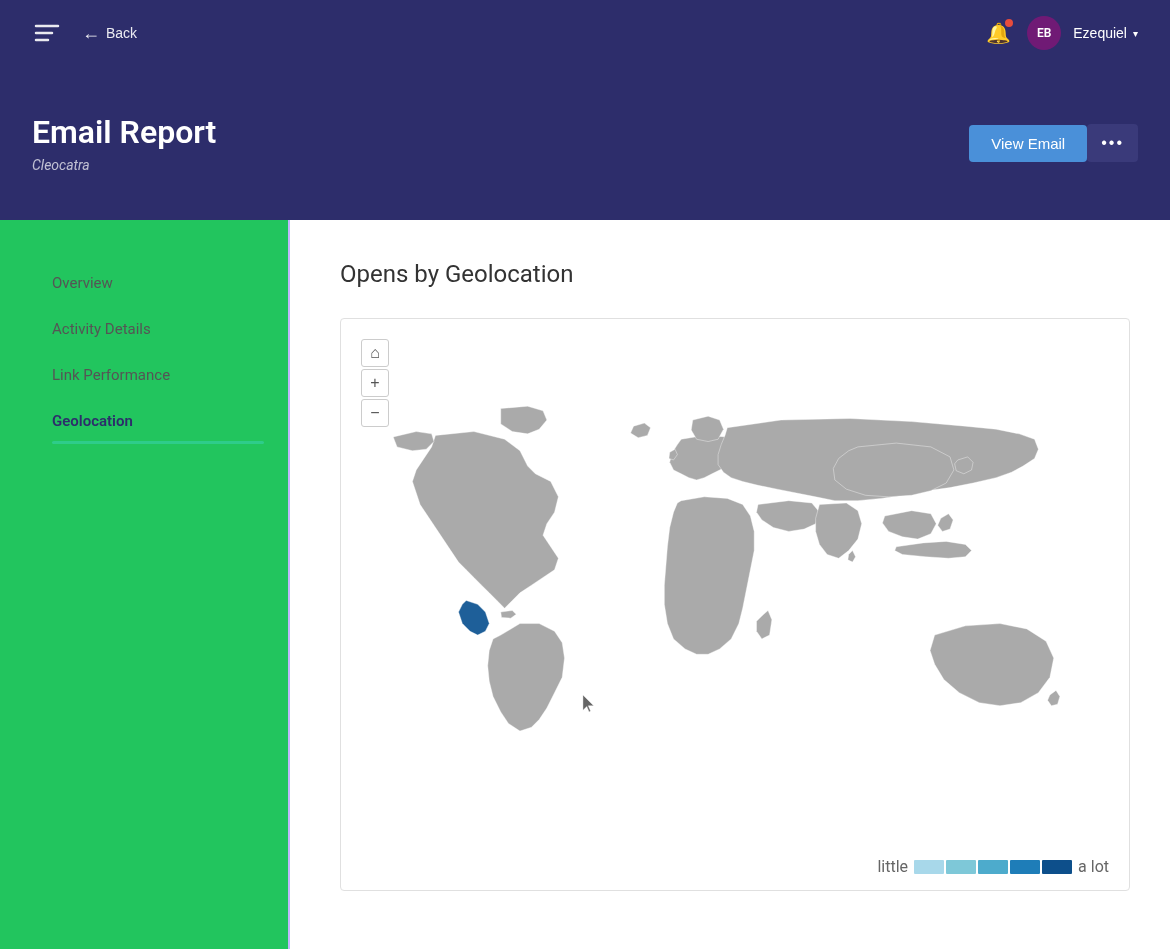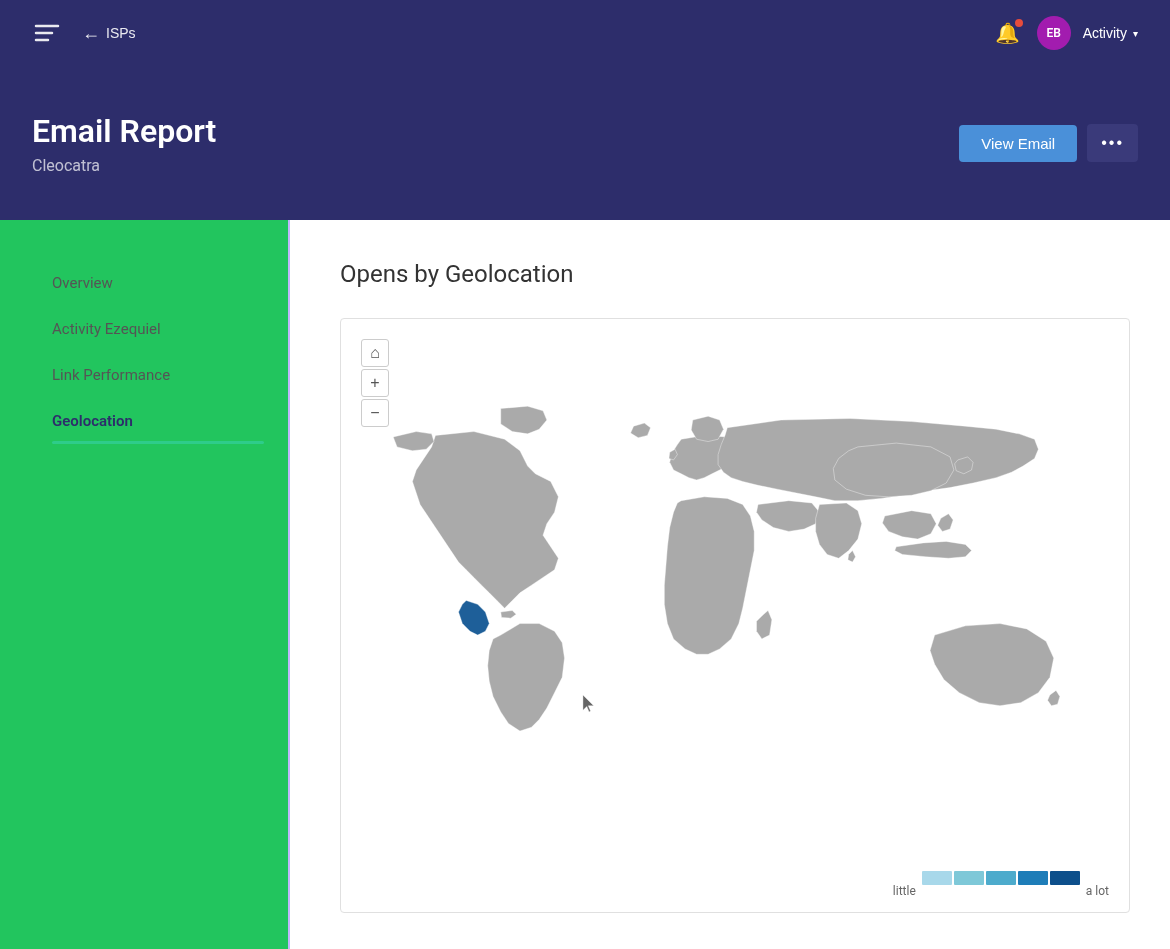--- a/index.html
+++ b/index.html
@@ -53,21 +53,21 @@
       top: 2px;
       right: 2px;
       width: 8px;
       height: 8px;
       background: #e74c3c;
       border-radius: 50%;
     }
     .avatar {
       width: 34px;
       height: 34px;
-      background: #a21caf;
+      background: #701a75;
       border-radius: 50%;
       display: flex;
       align-items: center;
       justify-content: center;
       font-size: 12px;
       font-weight: 600;
       color: white;
     }
     .user-btn {
       display: flex;
@@ -98,26 +98,26 @@
       align-items: center;
       justify-content: space-between;
     }
     .page-title {
       font-size: 32px;
       font-weight: 600;
       color: white;
       margin-bottom: 6px;
     }
     .page-subtitle {
-      font-size: 16px;
+      font-size: 14px;
       color: rgba(255,255,255,0.7);
+      font-style: italic;
     }
     .header-actions {
       display: flex;
-      gap: 10px;
       align-items: center;
       margin-left: 24px;
     }
     .btn-primary {
       background: #4a90d9;
       color: white;
       border: none;
       padding: 10px 22px;
       border-radius: 4px;
       font-size: 15px;
@@ -231,23 +231,22 @@
 
     
     .legend {
       display: flex;
       align-items: center;
       justify-content: flex-end;
       gap: 6px;
       padding: 8px 10px 4px 0;
     }
     .legend-label {
-      font-size: 12px;
+      font-size: 16px;
       color: #666;
-      margin-top: 27px;
     }
     .legend-bar {
       display: flex;
       gap: 2px;
     }
     .legend-swatch {
       width: 30px;
       height: 14px;
       border-radius: 1px;
     }
@@ -267,33 +266,33 @@
     <div style="display:flex;align-items:center;gap:20px;">
       <div class="logo">
         <svg viewBox="0 0 30 30" fill="none">
           <line x1="4" y1="8" x2="26" y2="8" stroke="white" stroke-width="2.5" stroke-linecap="round"></line>
           <line x1="4" y1="15" x2="20" y2="15" stroke="white" stroke-width="2.5" stroke-linecap="round"></line>
           <line x1="4" y1="22" x2="16" y2="22" stroke="white" stroke-width="2.5" stroke-linecap="round"></line>
         </svg>
       </div>
       <button class="back-btn">
         <span class="back-arrow">←</span>
-        <span>ISPs</span>
+        <span>Back</span>
       </button>
     </div>
     <div class="header-right">
       <button class="notification-btn">
         <span>🔔</span>
         <span class="notification-dot"></span>
       </button>
       <div class="avatar">
         <span>EB</span>
       </div>
       <button class="user-btn">
-        <span>Activity</span>
+        <span>Ezequiel</span>
         <span class="chevron-down">▾</span>
       </button>
     </div>
   </div>
 
   <div class="header-content">
     <div>
       <div class="page-title">Email Report</div>
       <div class="page-subtitle">Cleocatra</div>
     </div>
@@ -304,21 +303,21 @@
   </div>
 </div>
 
 <div class="main-layout">
 
   <div class="sidebar">
     <div class="sidebar-item">
       <span>Overview</span>
     </div>
     <div class="sidebar-item">
-      <span>Activity Ezequiel</span>
+      <span>Activity Details</span>
     </div>
     <div class="sidebar-item">
       <span>Link Performance</span>
     </div>
     <div class="sidebar-item active">
       <span>Geolocation</span>
     </div>
   </div>
 
   <div class="content-area">

